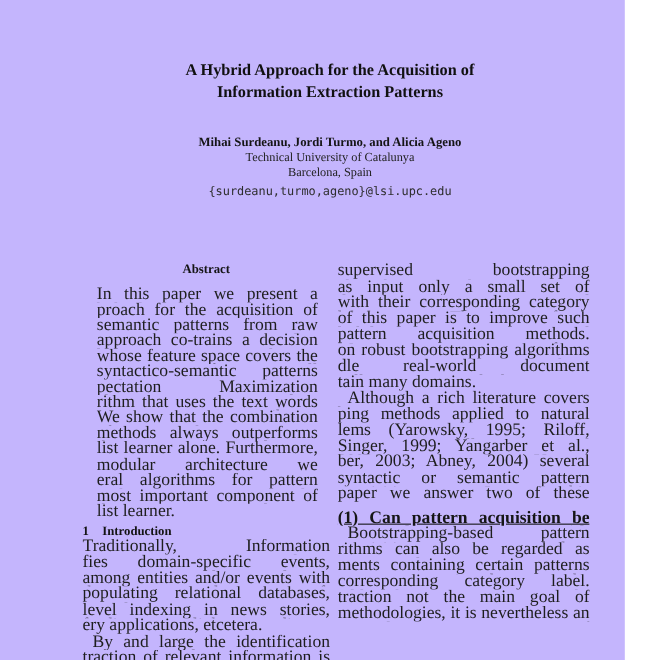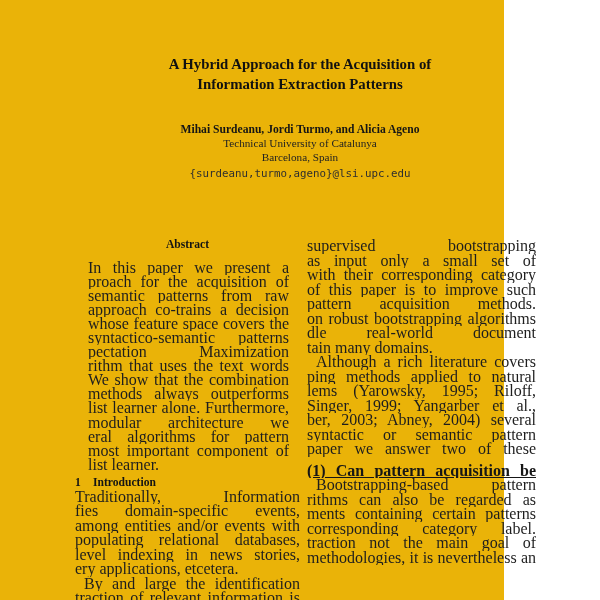--- a/index.html
+++ b/index.html
@@ -1,21 +1,21 @@
 <!DOCTYPE html>
 <html><head>
 <meta charset="utf-8">
 <style>
   html,body { margin:0; padding:0; }
   body {
     width:600px; height:600px; overflow:hidden;
     background:#ffffff; color:#1e1e1e;
     font-family:"Liberation Serif", serif;
   }
-  .page { position:relative; width:504px; height:600px; background:#eab308; }
+  .page { position:relative; width:568px; height:600px; background:#c4b5fd; }
 
   
   .hdr { position:absolute; top:55px; left:0; width:600px; text-align:center; }
   .title { font-size:14.8px; font-weight:bold; line-height:19.5px; color:#111; margin:0; }
   .title span { display:block; }
   .authors { margin-top:29px; font-size:11.6px; font-weight:bold; line-height:14px; color:#151515; }
   .affil { font-size:11.2px; line-height:13.8px; color:#222; }
   .email { margin-top:2px; font-family:"DejaVu Sans Mono", monospace; font-size:10.8px; color:#2e2e2e; letter-spacing:0; }
 
   

